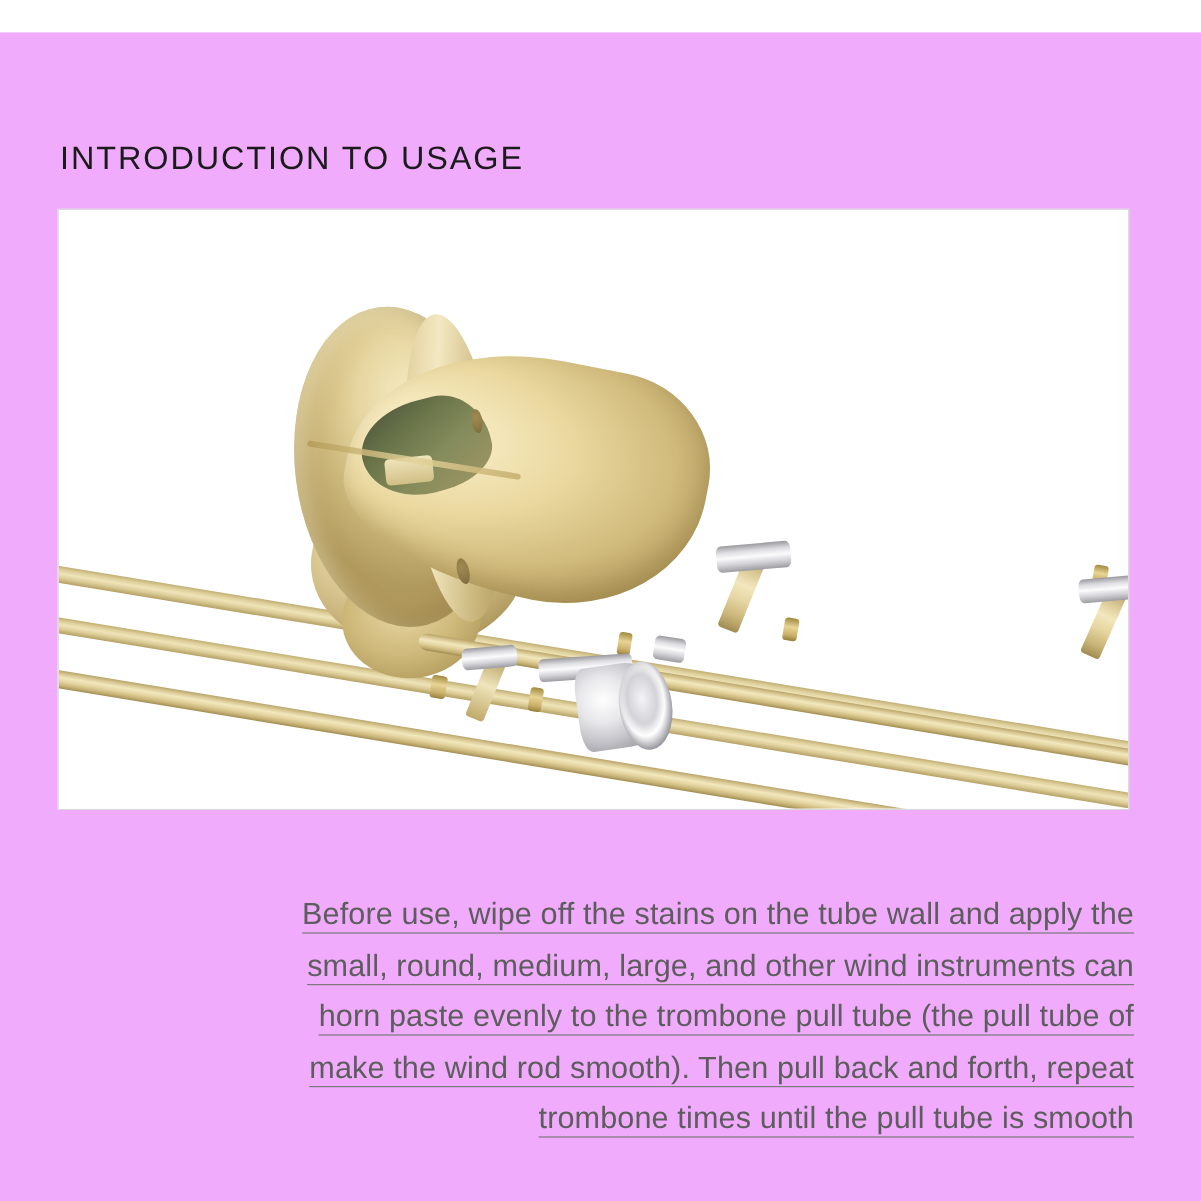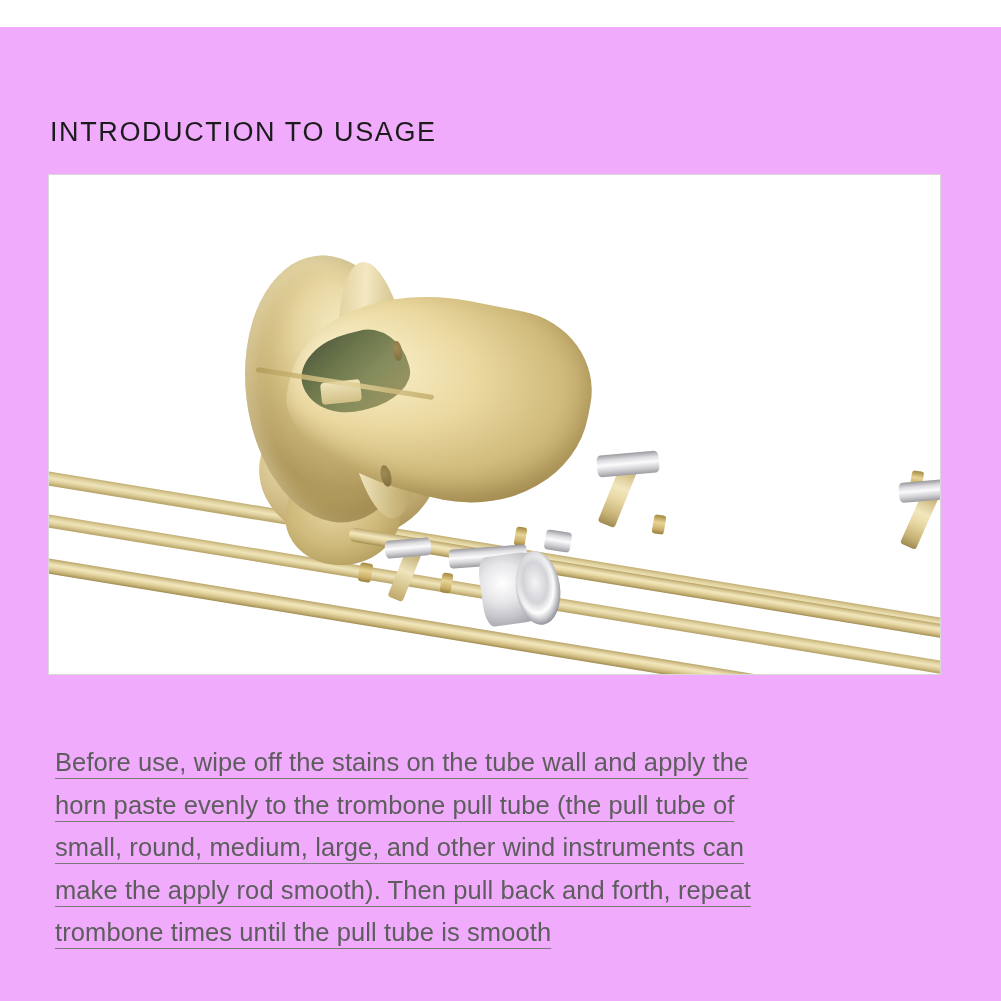--- a/index.html
+++ b/index.html
@@ -235,21 +235,21 @@
         #f4f4f6 0%, #d3d3d8 48%, #ffffff 72%, #a7a7ae 100%);
     box-shadow: inset 0 0 7px rgba(120,120,130,.6);
   }
 
   
   #body-text {
     position: absolute;
     left: 55px;
     top: 714px;
     width: 890px;
-    text-align: left;
+    text-align: right;
     font-family: "Liberation Sans", sans-serif;
     font-size: 25.5px;
     line-height: 42.5px;
     color: #5d5d5d;
     letter-spacing: 0.1px;
   }
   #body-text .line {
     display: block;
     white-space: nowrap;
     text-decoration: underline;
@@ -307,19 +307,19 @@
 
       <div class="silver" id="mouthpiece-shank"></div>
       <div id="mouthpiece-cup"></div>
       <div id="mouthpiece-rim"></div>
 
     </div>
   </div>
 
   <div id="body-text">
     <span class="line">Before use, wipe off the stains on the tube wall and apply the</span>
+    <span class="line">small, round, medium, large, and other wind instruments can</span>
     <span class="line">horn paste evenly to the trombone pull tube (the pull tube of</span>
-    <span class="line">small, round, medium, large, and other wind instruments can</span>
-    <span class="line">make the apply rod smooth). Then pull back and forth, repeat</span>
+    <span class="line">make the wind rod smooth). Then pull back and forth, repeat</span>
     <span class="line">trombone times until the pull tube is smooth</span>
   </div>
 
 </div>
 
 </body></html>

